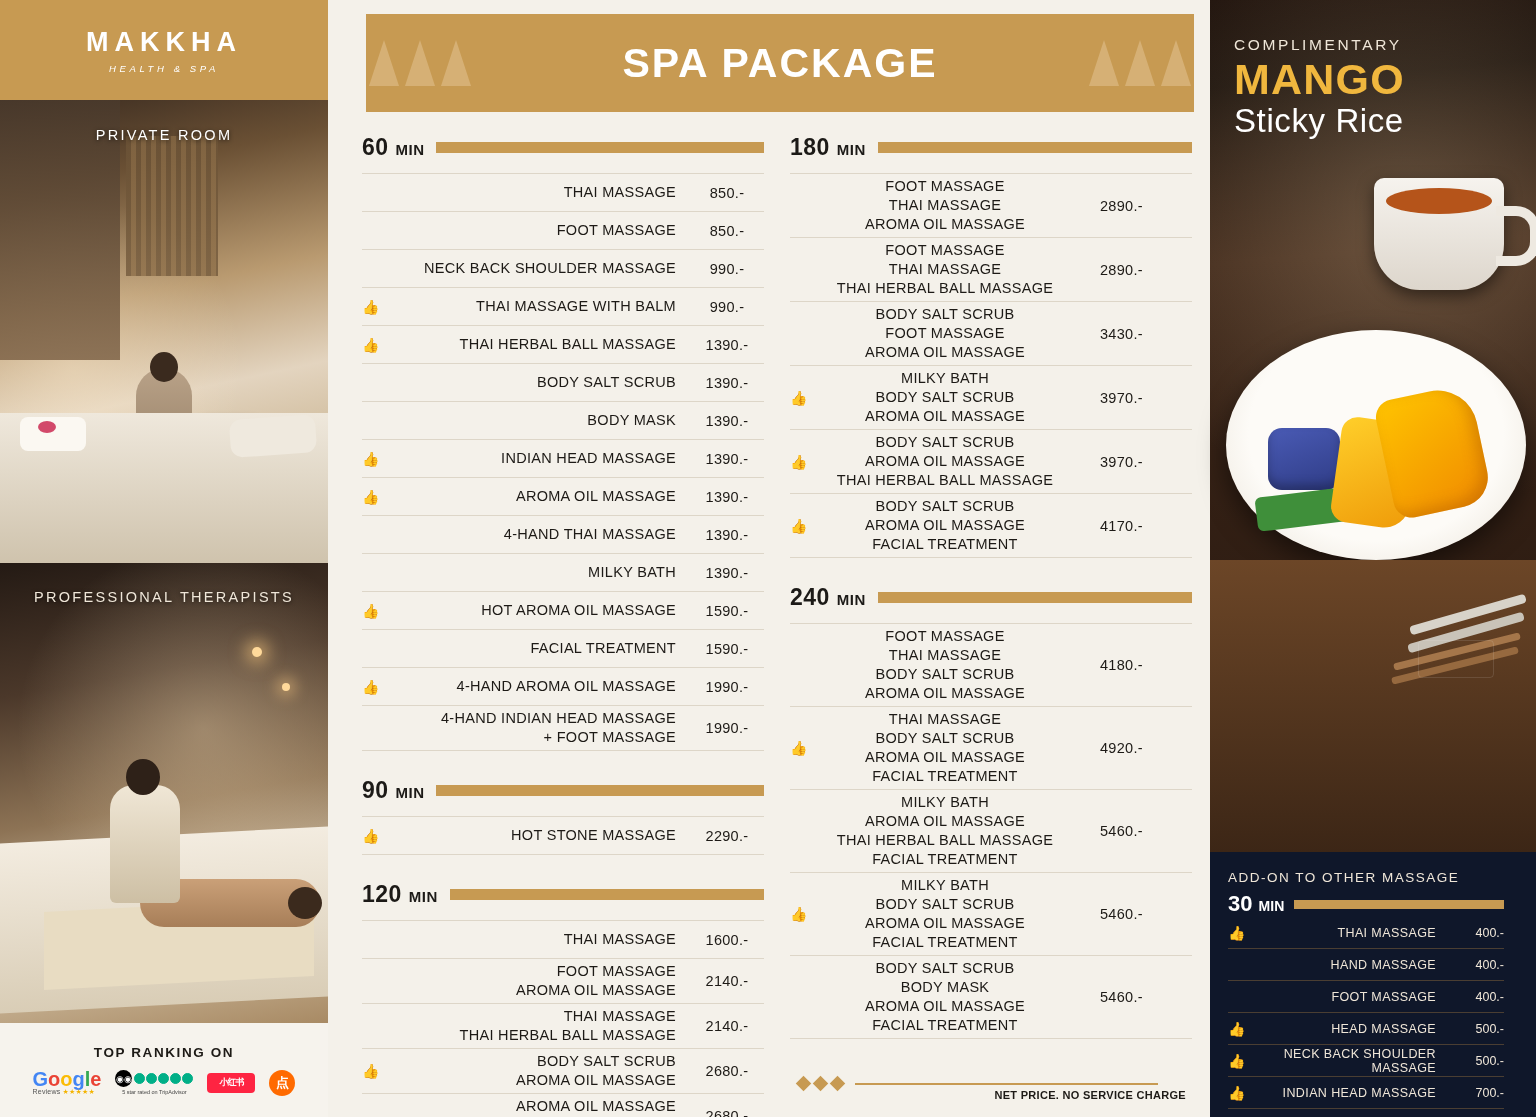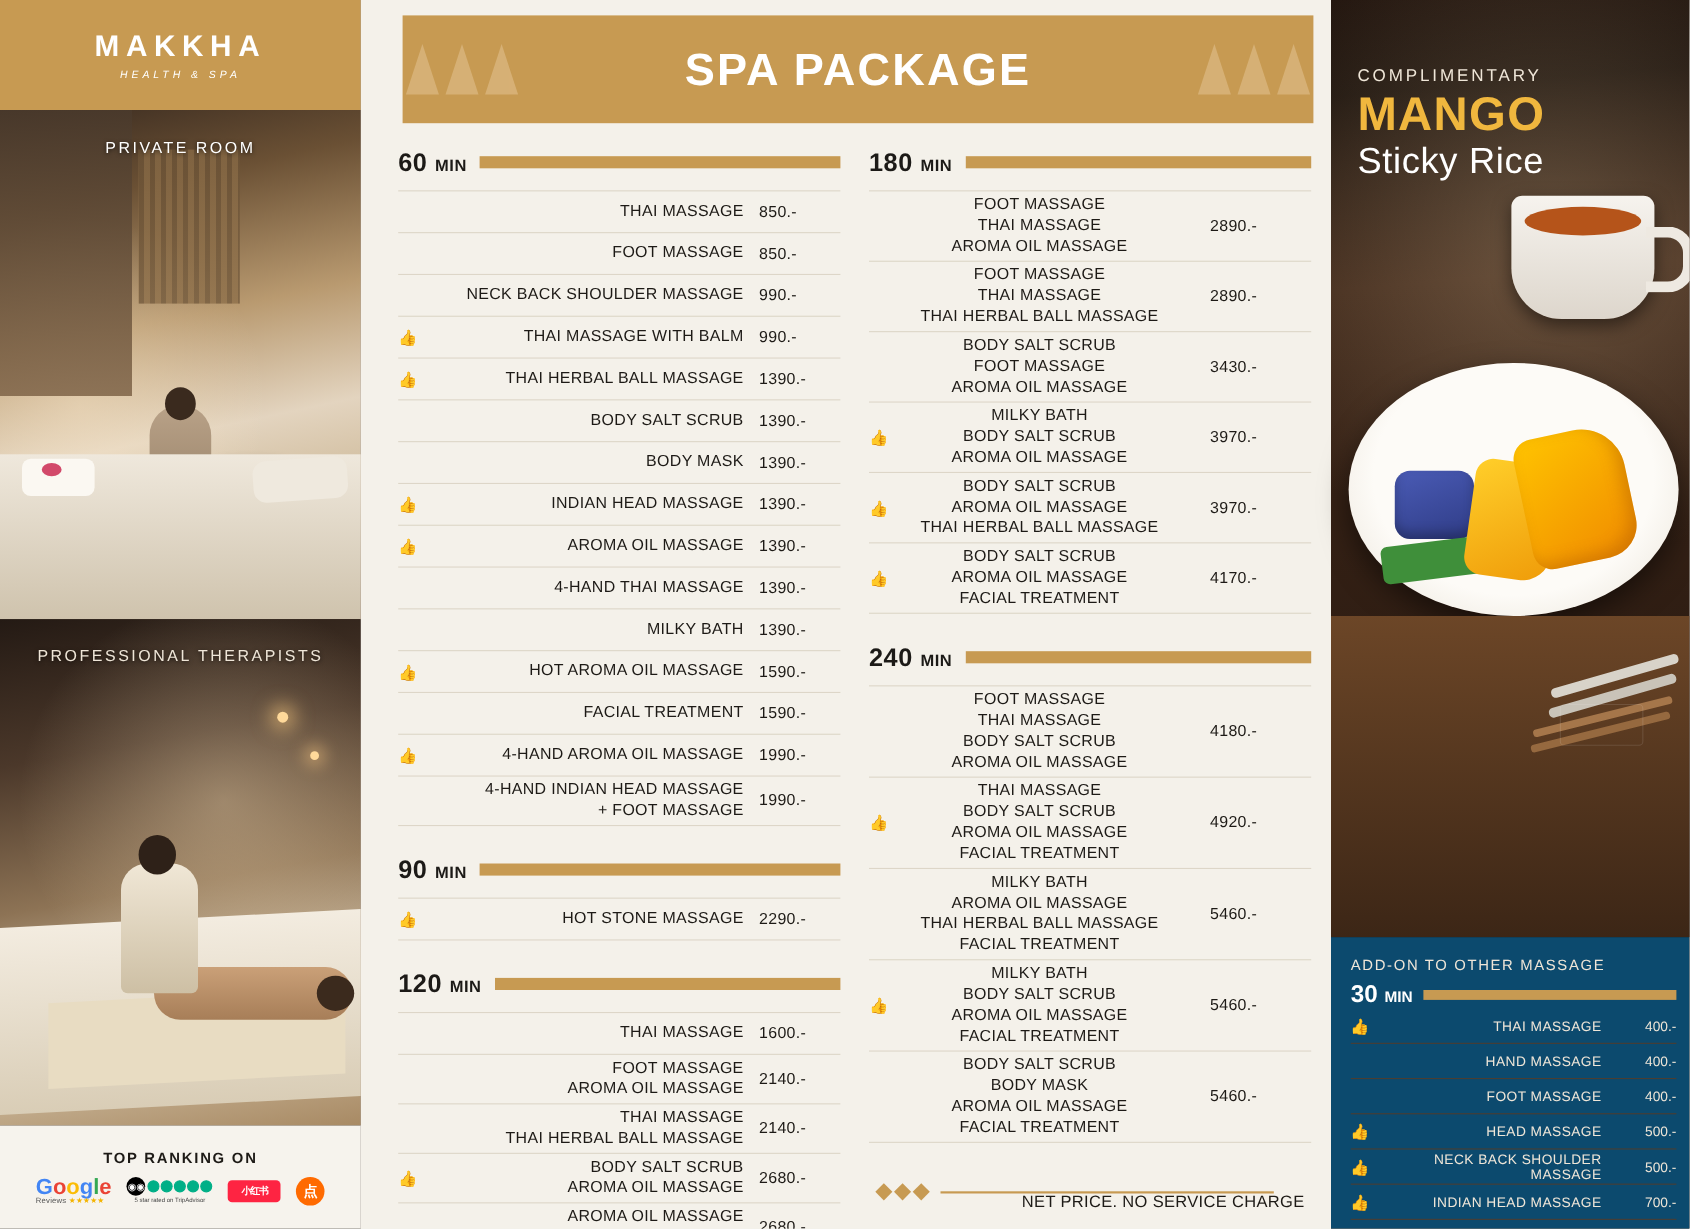--- a/index.html
+++ b/index.html
@@ -78,33 +78,33 @@
   .col{width:410px;}
   .sec-head{display:flex;align-items:center;gap:12px;margin-bottom:12px;}
   .sec-min{font-size:23px;font-weight:700;color:#1c1a17;letter-spacing:.5px;white-space:nowrap;}
   .sec-min small{font-size:15px;font-weight:700;letter-spacing:.5px;}
   .sec-bar{height:11px;background:#c79a52;flex:1;}
   .rows{}
   .row{display:flex;align-items:center;border-bottom:1px solid #ddd6c8;min-height:31px;padding:3px 0;}
   .row:first-child{border-top:1px solid #ddd6c8;}
   .thumb{width:22px;flex:0 0 22px;color:#c8822f;font-size:14px;line-height:1;text-align:left;}
   .names{flex:1;text-align:right;padding-right:14px;font-size:14.5px;color:#1d1a16;letter-spacing:.3px;line-height:19px;}
-  .price{width:74px;flex:0 0 74px;text-align:left;font-size:14.5px;color:#1d1a16;letter-spacing:.3px;}
+  .price{width:74px;flex:0 0 74px;text-align:center;font-size:14.5px;color:#1d1a16;letter-spacing:.3px;}
   .col2 .names{text-align:center;padding-right:0;}
   .col2 .price{width:92px;flex:0 0 92px;text-align:left;padding-left:22px;}
   .col2 .row{min-height:34px;}
   .sec-gap{height:26px;}
-  .footer-note{position:absolute;right:24px;bottom:16px;font-size:15px;font-weight:400;color:#1d1a16;letter-spacing:.3px;}
+  .footer-note{position:absolute;right:24px;bottom:16px;font-size:11px;font-weight:700;color:#1d1a16;letter-spacing:.3px;}
   .diamonds{position:absolute;left:470px;bottom:28px;width:360px;display:flex;align-items:center;gap:6px;}
   .diamonds .dia{width:11px;height:11px;background:#c79a52;transform:rotate(45deg);}
   .diamonds .line{flex:1;height:2px;background:#c79a52;margin-left:6px;}
 
   
   .right{flex:0 0 326px;width:326px;height:1117px;position:relative;background:#1c130d;}
-  .mango-top{padding:61px 22px 0 24px;position:relative;z-index:3;}
+  .mango-top{padding:36px 22px 0 24px;position:relative;z-index:3;}
   .m-comp{color:#efe6d8;font-size:15.5px;letter-spacing:2.6px;}
   .m-mango{color:#f0b73e;font-size:43px;font-weight:700;letter-spacing:1.2px;line-height:46px;margin-top:2px;}
   .m-sticky{color:#fff;font-size:33px;letter-spacing:.6px;line-height:38px;}
   .food{position:absolute;left:0;top:0;width:326px;height:852px;
      background:
       radial-gradient(circle at 60% 26%, rgba(255,225,180,.25), rgba(0,0,0,0) 45%),
       linear-gradient(175deg,#241710 0%,#3a241708 10%,#3d2618 30%,#23160f 100%);}
   .cup{position:absolute;left:164px;top:178px;width:130px;height:112px;background:linear-gradient(180deg,#f6f3ee,#ddd6cc);border-radius:10px 10px 46px 46px;box-shadow:0 6px 16px rgba(0,0,0,.5);}
   .cup-tea{position:absolute;left:176px;top:188px;width:106px;height:26px;background:#b5541a;border-radius:50%;}
   .cup-handle{position:absolute;left:286px;top:206px;width:34px;height:40px;border:10px solid #eee9e1;border-left:none;border-radius:0 24px 24px 0;}
@@ -114,21 +114,21 @@
   .sticky{position:absolute;left:58px;top:428px;width:72px;height:62px;background:linear-gradient(160deg,#4a5bb5,#2f3c86);border-radius:14px;box-shadow:inset 0 -6px 10px rgba(0,0,0,.25);}
   .leaf{position:absolute;left:46px;top:490px;width:130px;height:34px;background:#3f8f3a;border-radius:6px;transform:rotate(-7deg);}
   .orchid{position:absolute;left:132px;top:486px;width:34px;height:28px;background:#cf5fae;border-radius:50% 50% 50% 0;transform:rotate(18deg);}
   .board{position:absolute;left:0;top:560px;width:326px;height:292px;background:linear-gradient(180deg,#6c4627,#3c2616);}
   .cutlery1{position:absolute;left:198px;top:610px;width:120px;height:9px;background:#d8d3c9;border-radius:4px;transform:rotate(-16deg);}
   .cutlery2{position:absolute;left:196px;top:628px;width:120px;height:9px;background:#c9c3b8;border-radius:4px;transform:rotate(-16deg);}
   .chop1{position:absolute;left:182px;top:648px;width:130px;height:7px;background:#a5764a;border-radius:3px;transform:rotate(-14deg);}
   .chop2{position:absolute;left:180px;top:662px;width:130px;height:7px;background:#96693f;border-radius:3px;transform:rotate(-14deg);}
   .stamp{position:absolute;left:208px;top:640px;width:74px;height:36px;border:1px solid rgba(255,255,255,.25);border-radius:4px;opacity:.45;}
 
-  .addon{position:absolute;left:0;bottom:0;width:326px;height:265px;background:#0c4a6e;padding:18px 12px 10px 18px;box-sizing:border-box;}
+  .addon{position:absolute;left:0;bottom:0;width:326px;height:265px;background:#0f172a;padding:18px 32px 10px 18px;box-sizing:border-box;}
   .addon-title{color:#efe6d8;font-size:13.5px;letter-spacing:1.5px;}
   .addon-head{display:flex;align-items:center;gap:10px;margin-top:6px;}
   .addon-min{color:#fff;font-size:22px;font-weight:700;}
   .addon-min small{font-size:14px;}
   .addon-bar{flex:1;height:9px;background:#c79a52;}
   .arow{display:flex;align-items:center;border-bottom:1px solid #4a3e32;min-height:31px;}
   .arow .thumb{color:#c8822f;}
   .aname{flex:1;text-align:right;padding-right:12px;color:#efe6d8;font-size:12.5px;letter-spacing:.4px;}
   .aprice{width:56px;flex:0 0 56px;text-align:right;color:#efe6d8;font-size:12.5px;}
 </style>

